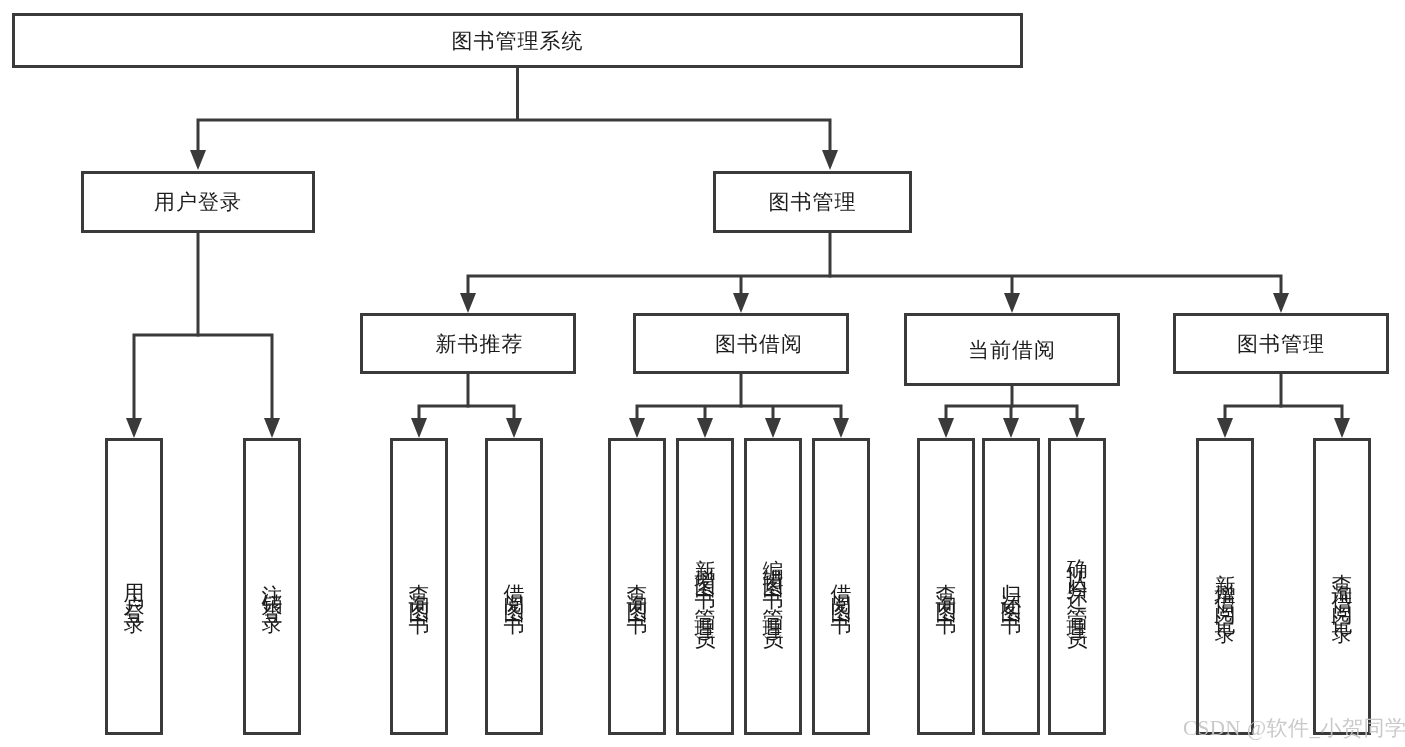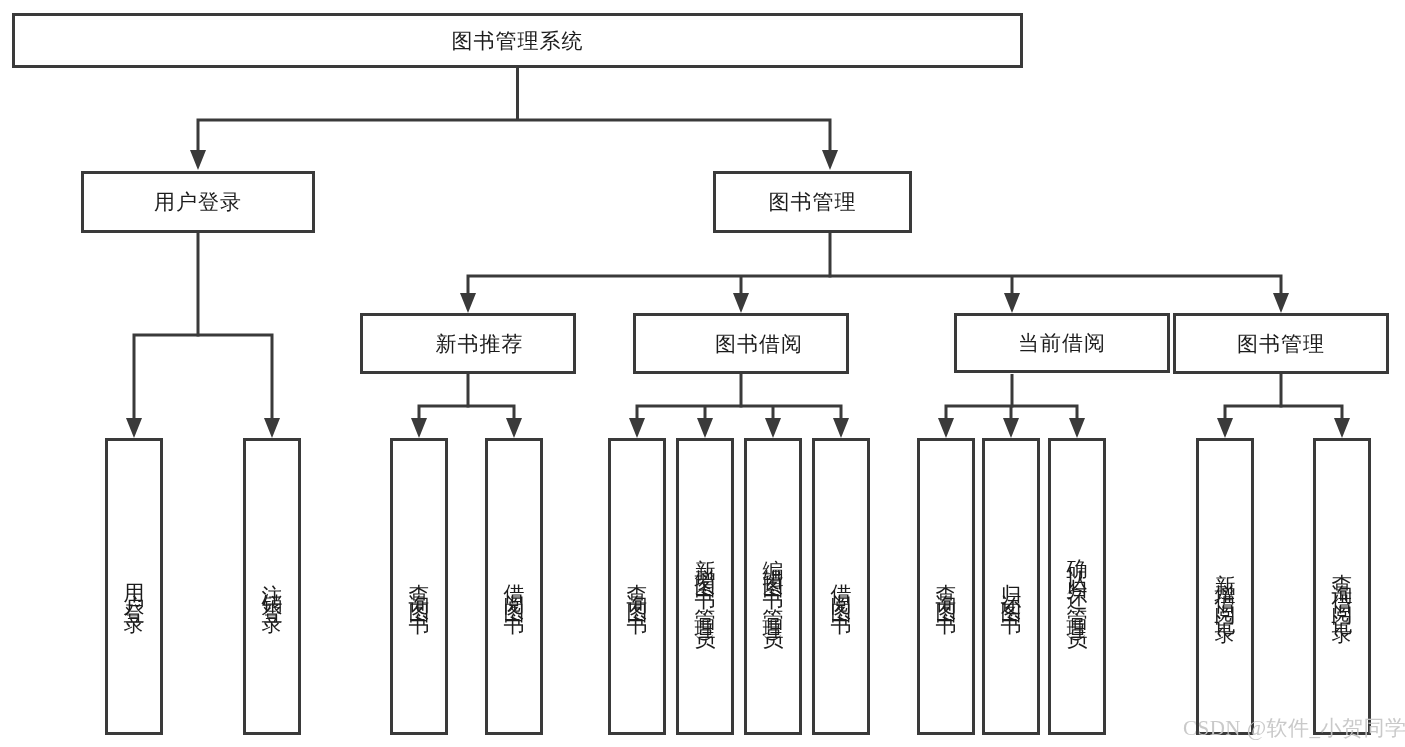--- a/index.html
+++ b/index.html
@@ -35,21 +35,21 @@
     text-orientation: mixed;
     letter-spacing: 10px;
     line-height: 1.15;
     white-space: nowrap;
   }
   .root  { left: 12px;  top: 13px;  width: 1011px; height: 55px; }
   .n-userlogin { left: 81px;  top: 171px; width: 234px; height: 62px; }
   .n-bookmgmt  { left: 713px; top: 171px; width: 199px; height: 62px; }
   .n-newbooks  { left: 360px; top: 313px; width: 216px; height: 61px; padding-left: 23px; }
   .n-borrow    { left: 633px; top: 313px; width: 216px; height: 61px; padding-left: 36px; }
-  .n-current   { left: 954px; top: 313px; width: 216px; height: 60px; }
+  .n-current   { left: 904px; top: 313px; width: 216px; height: 73px; }
   .n-records   { left: 1173px;top: 313px; width: 216px; height: 61px; }
   .leaf { top: 438px; width: 58px; height: 297px; }
   .l-login1 { left: 105px; }
   .l-login2 { left: 243px; }
   .l-nb1 { left: 390px; }
   .l-nb2 { left: 485px; }
   .l-bb1 { left: 608px; }
   .l-bb2 { left: 676px; }
   .l-bb3 { left: 744px; }
   .l-bb4 { left: 812px; }

